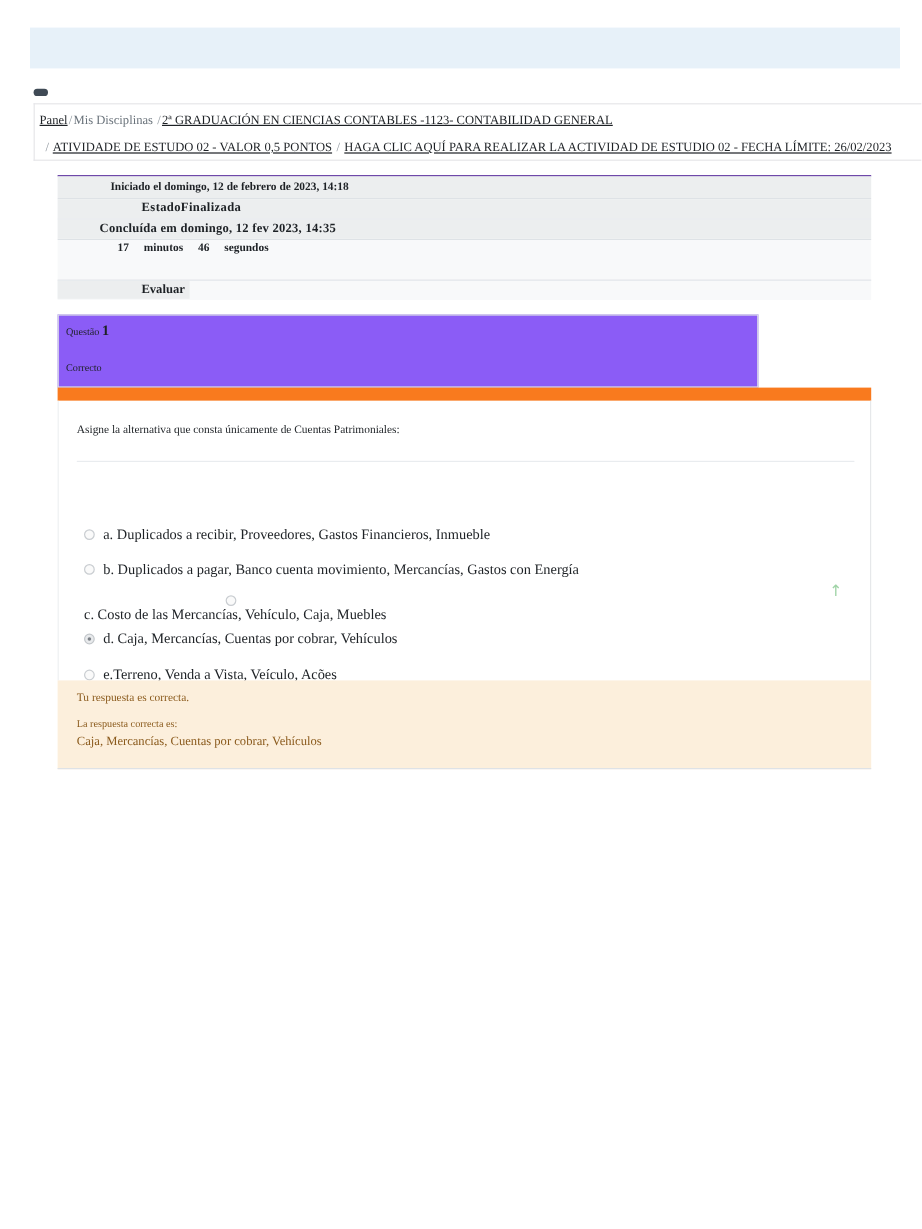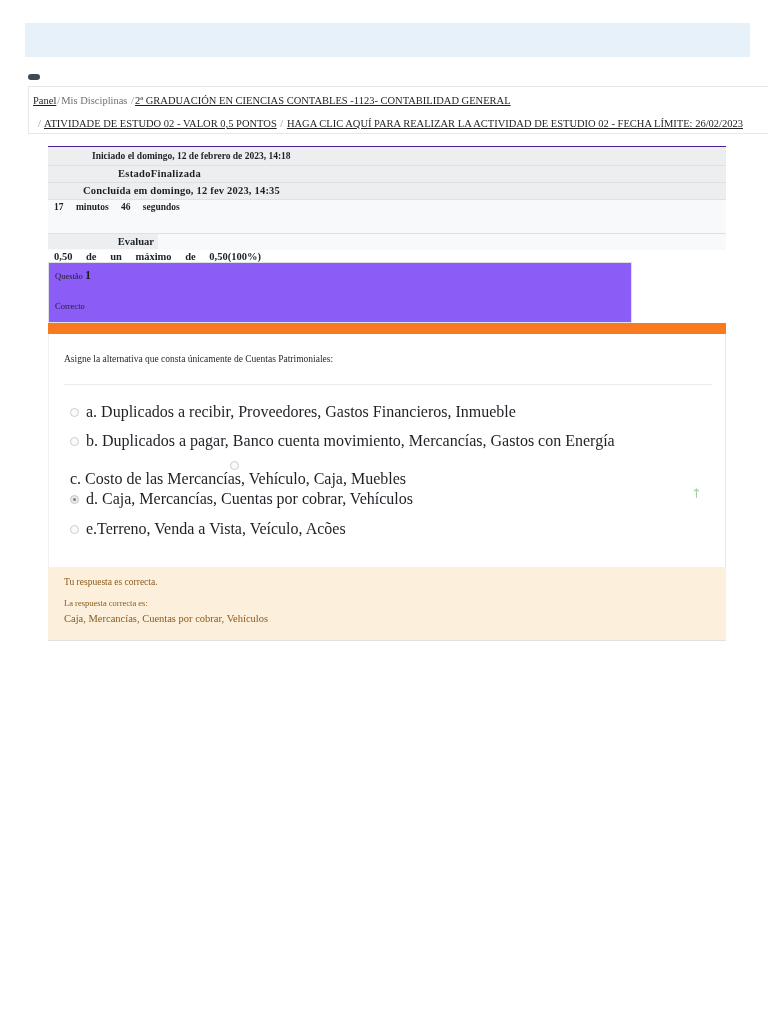--- a/index.html
+++ b/index.html
@@ -14,21 +14,21 @@
     .bc-line { position: absolute; left: 4px; white-space: nowrap; }
     .bc-line.l1 { top: 8px; }
     .bc-line.l2 { top: 31px; left: 8px; }
     .bc-link { color: #1d2125; text-decoration: underline; text-decoration-color: #1d2125; cursor: pointer; }
     .bc-muted { color: #6a737b; }
     .bc-sep { color: #8d959c; padding: 0 1px; }
 
     .summary { position: absolute; left: 48px; top: 146px; width: 678px; border-top: 1px solid #4c1d95; font-weight: bold; }
     .srow { display: flex; border-bottom: 1px solid #dee2e6; background: #f8f9fa; }
     .srow .lbl { width: 110px; background: #eceeef; text-align: right; padding-right: 4px; }
-    .srow .val { flex: 1; padding-left: 6px; }
+    .srow .val { flex: 1; padding-left: 6px; margin-left: 44px; }
     .srow.r1 { height: 19px; font-size: 9.5px; }
     .srow.r1 .lbl { width: 100%; text-align: left; padding-left: 44px; line-height: 18px; }
     .srow.r2 { height: 17px; font-size: 10.5px; line-height: 16px; }
     .srow.r2 .lbl { width: 100%; text-align: left; padding-left: 70px; letter-spacing: 0.3px; }
     .srow.r3 { height: 17px; font-size: 10.5px; line-height: 16px; }
     .srow.r3 .lbl { width: 100%; text-align: left; padding-left: 35px; letter-spacing: 0.2px; }
     .srow.r4 { height: 34px; font-size: 10.5px; }
     .srow.r4 .lbl { line-height: 16px; padding-top: 1px; }
     .srow.r4 .lbl .l4a { display: block; text-align: right; padding-right: 4px; }
     .srow.r4 .lbl .l4b { display: block; text-align: left; padding-left: 45px; }
@@ -40,21 +40,21 @@
     .qinfo .qno { position: absolute; left: 6px; top: 5px; }
     .qinfo .qno b { font-size: 12px; font-weight: bold; }
     .qinfo .state { position: absolute; left: 6px; top: 38px; }
     .qinfo .grade { position: absolute; left: 6px; top: 43px; margin-top: 28px; }
 
     .orange-bar { position: absolute; left: 48px; top: 323px; width: 678px; height: 11px; background: #f97a1e; }
 
     .qbody { position: absolute; left: 48px; top: 334px; width: 678px; height: 233px; background: #fff; border-left: 1px solid #eef0f2; border-right: 1px solid #e6e8ea; }
     .qtext { position: absolute; left: 15px; top: 20px; font-size: 9.5px; }
     .qdivider { position: absolute; left: 15px; top: 50px; width: 648px; height: 1px; background: #e9ecef; }
-    .answer { position: absolute; left: 21px; font-size: 16px; display: flex; align-items: center; white-space: nowrap; cursor: pointer; }
+    .answer { position: absolute; left: 21px; font-size: 12px; display: flex; align-items: center; white-space: nowrap; cursor: pointer; margin-top: 35px; }
     .radio { width: 9px; height: 9px; border-radius: 50%; border: 1px solid #c9cdd1; background: #fafafa; margin-right: 7px; position: relative; }
     .radio.checked::after { content: ""; position: absolute; left: 2px; top: 2px; width: 3px; height: 3px; border-radius: 50%; background: #7a7f85; }
     .radio.checked { border-color: #c2c6ca; background: #e8eaec; }
     .arrow-up { position: absolute; left: 642px; top: 152px; font-size: 13px; color: #9fd3a6; font-family: "DejaVu Sans", sans-serif; }
 
     .feedback { position: absolute; left: 48px; top: 567px; width: 678px; height: 74px; background: #fcefdc; border-bottom: 1px solid #dee2e6; color: #8a5a1c; }
     .fb1 { position: absolute; left: 16px; top: 10px; font-size: 9.5px; }
     .fb2 { position: absolute; left: 16px; top: 31px; font-size: 8.5px; }
     .fb3 { position: absolute; left: 16px; top: 46px; font-size: 10.5px; }
   </style>
@@ -85,21 +85,20 @@
     <div class="lbl">EstadoFinalizada</div>
   </div>
   <div class="srow r3">
     <div class="lbl">Concluída em domingo, 12 fev 2023, 14:35</div>
   </div>
   <div class="srow r4">
     <div class="val">17 minutos 46 segundos</div>
   </div>
   <div class="srow r5">
     <div class="lbl">Evaluar</div>
-    <div class="val">0,50 de un máximo de 0,50(100%)</div>
   </div>
 </div>
 
 <div class="qinfo">
   <div class="qno"><span>Questão</span> <b>1</b></div>
   <div class="state">Correcto</div>
   <div class="grade">Atingió 0.05 de 0.05</div>
 </div>
 
 <div class="orange-bar"></div>

